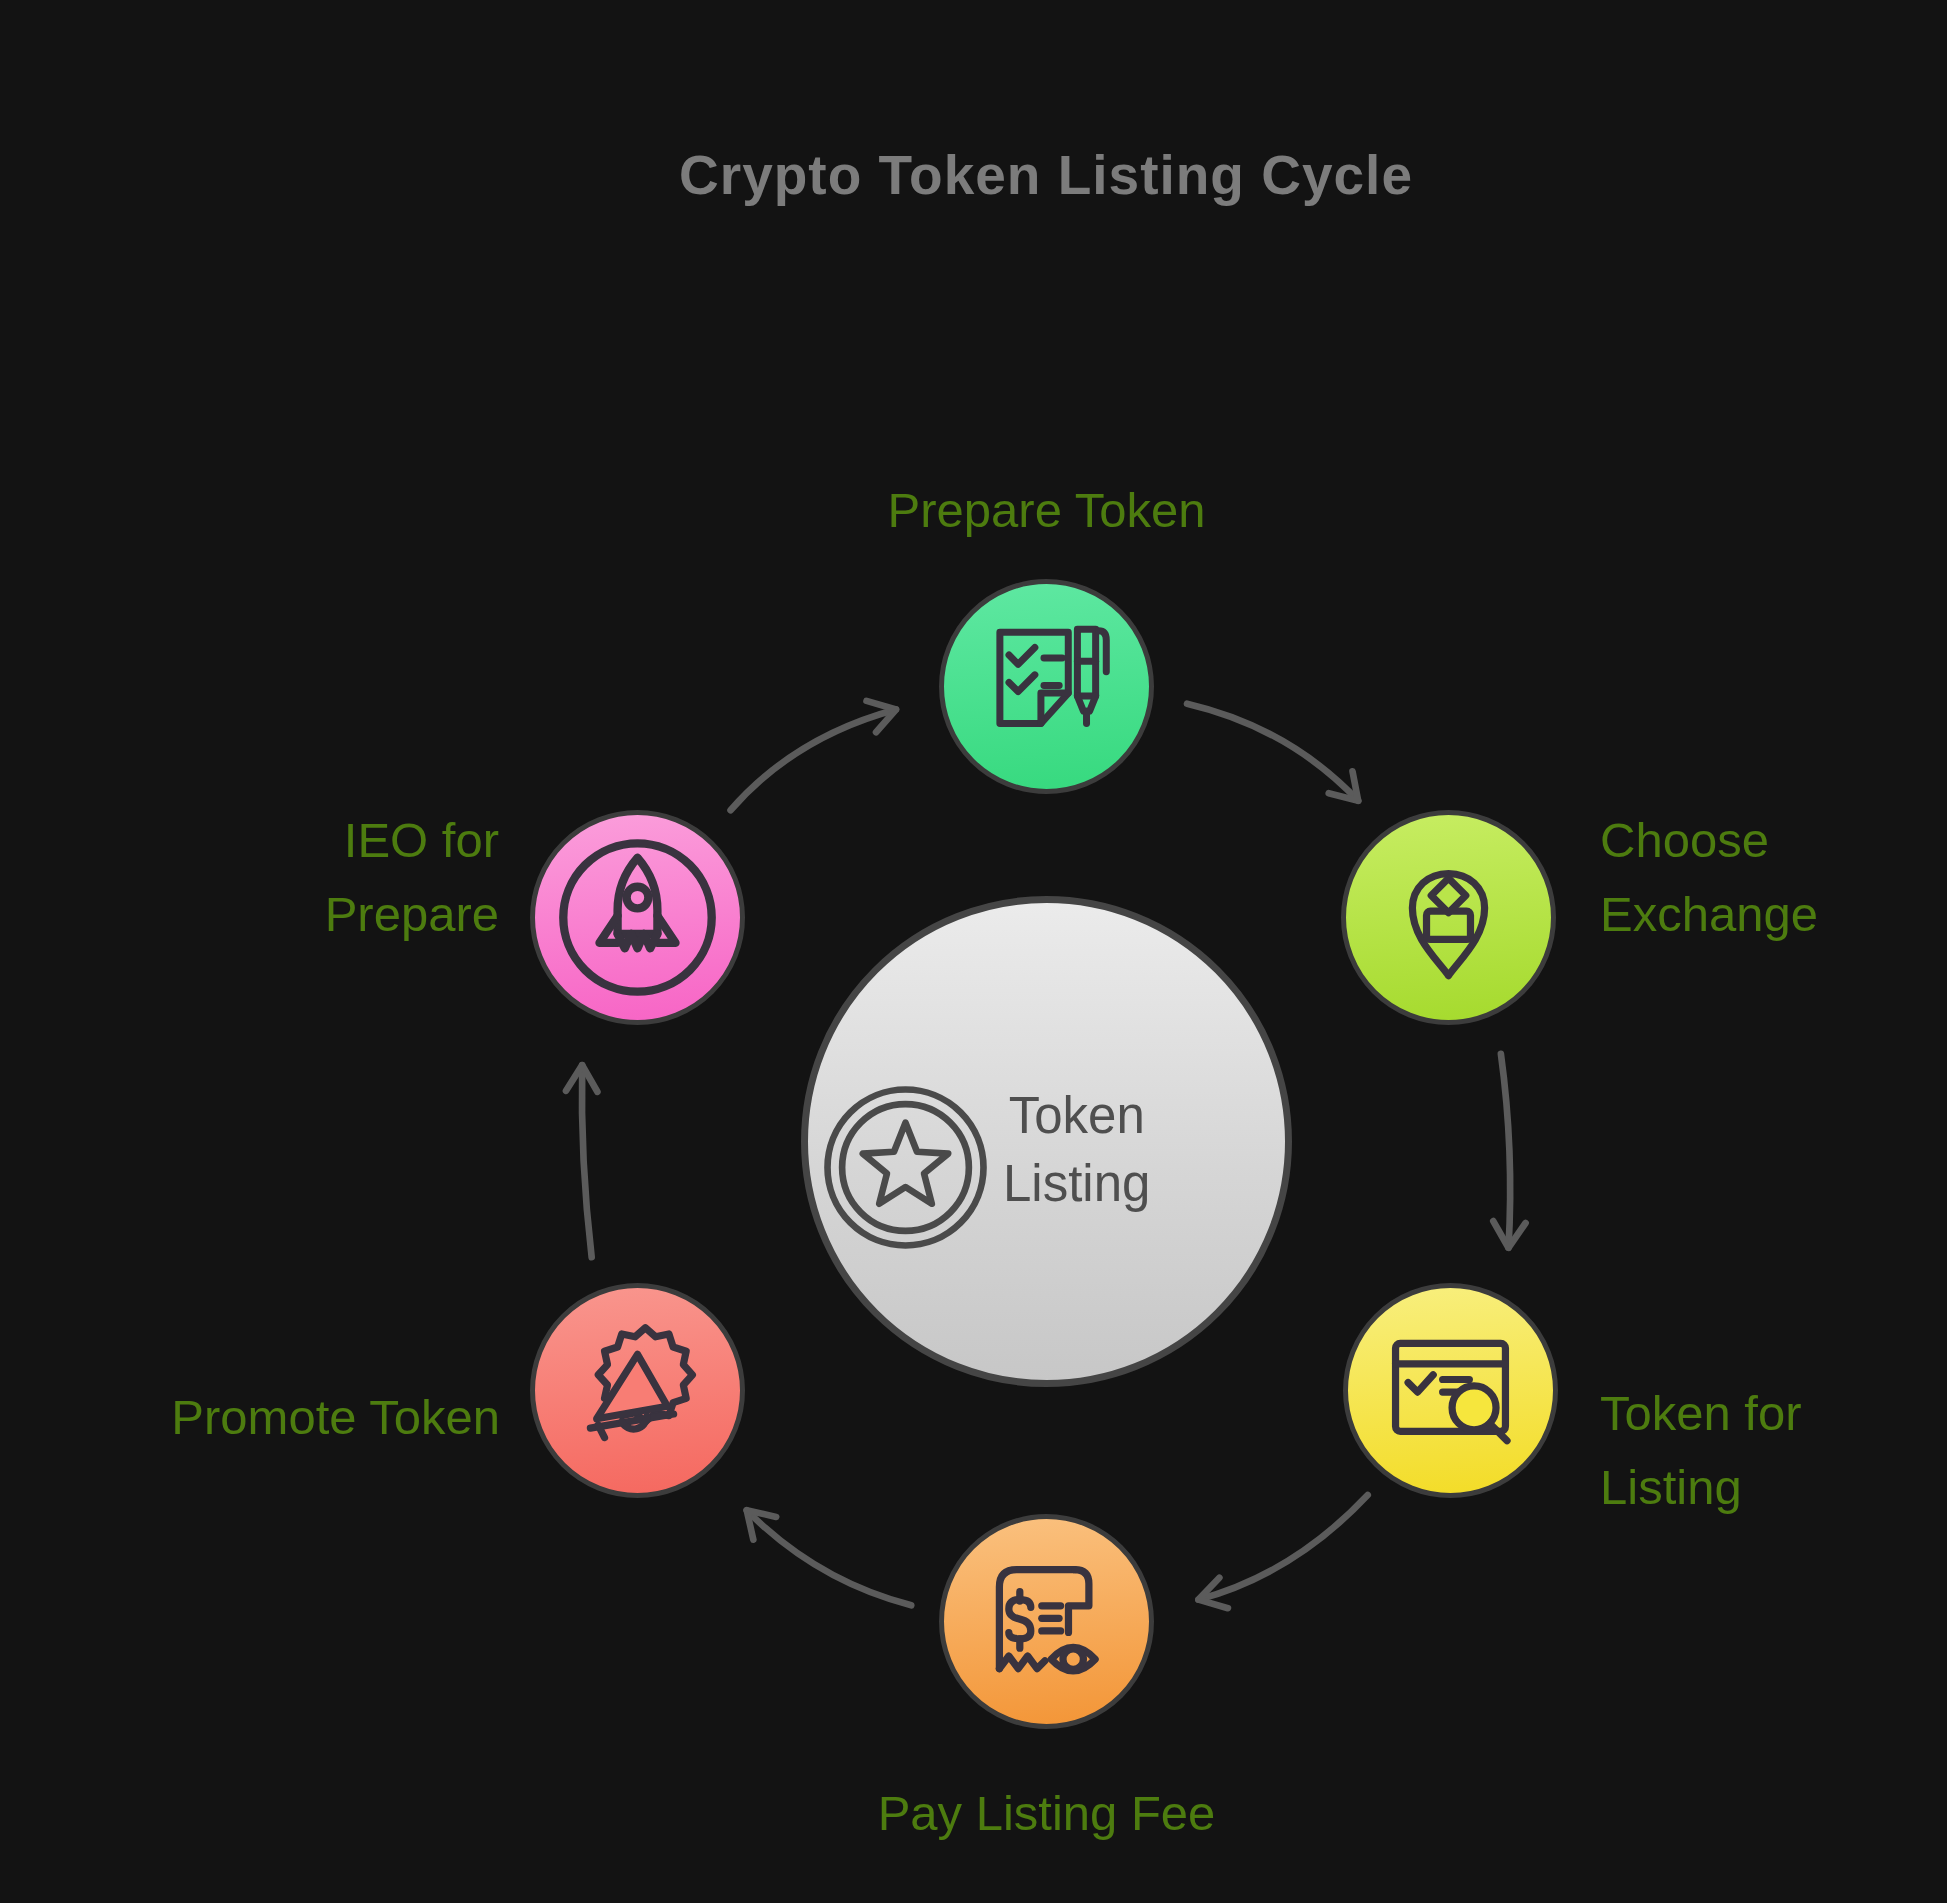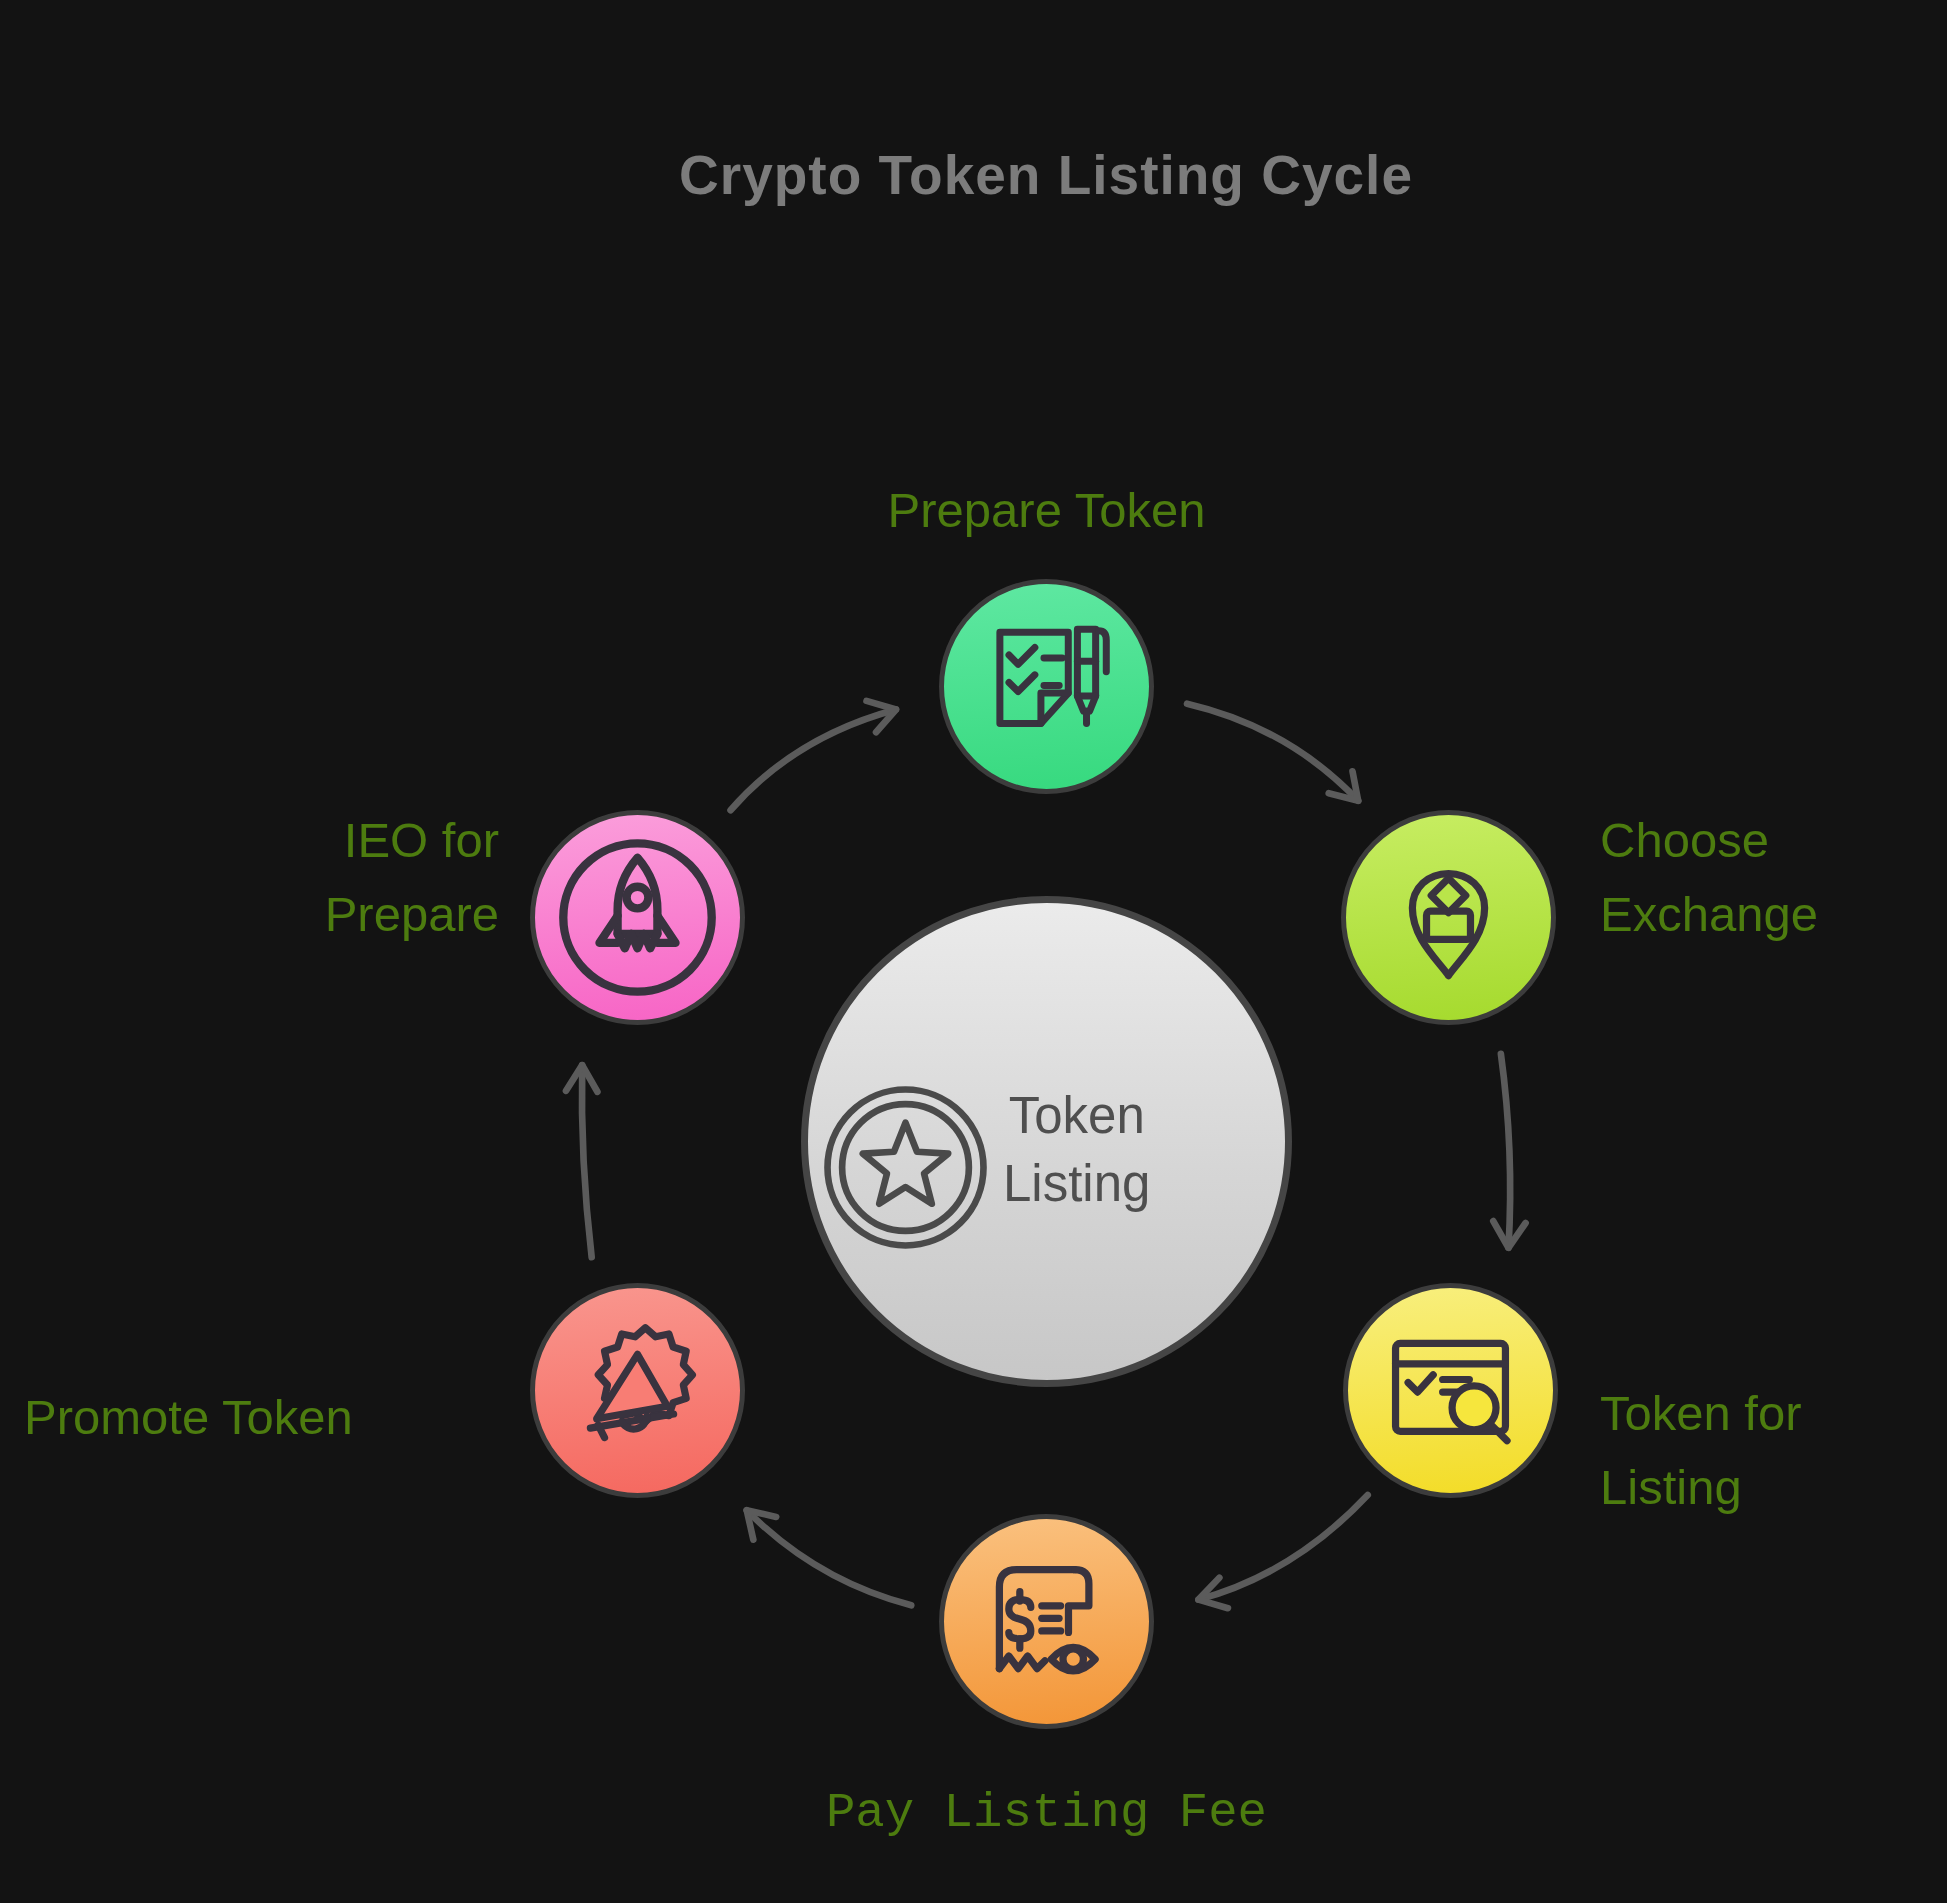--- a/index.html
+++ b/index.html
@@ -32,22 +32,22 @@
   .n-promote{left:530px;top:1283px;}
   .n-ieo{left:530px;top:810px;}
 
   .icon-stroke{fill:none;stroke:#39333f;stroke-width:4.6;stroke-linecap:round;stroke-linejoin:round;}
   .badge-stroke{fill:none;stroke:#4a4a4a;stroke-width:3.4;stroke-linecap:round;stroke-linejoin:round;}
 
   .label{position:absolute;font-size:49px;color:#4d7c0f;line-height:1.5;}
   .l-prepare{left:761px;top:474px;width:571px;text-align:center;}
   .l-choose{left:1600px;top:804px;width:285px;text-align:left;}
   .l-apply{left:1600px;top:1377px;width:285px;text-align:left;}
-  .l-pay{left:761px;top:1777px;width:571px;text-align:center;font-family:Liberation Mono, monospace;}
-  .l-promote{left:24px;top:1381px;width:476px;text-align:left;}
+  .l-pay{left:761px;top:1777px;width:571px;text-align:center;}
+  .l-promote{left:24px;top:1381px;width:476px;text-align:right;}
   .l-ieo{left:214px;top:804px;width:285px;text-align:right;}
 </style>
 </head>
 <body>
 
 <div class="stage">
 
   <div class="title">Crypto Token Listing Cycle</div>
 
   <svg class="arrows" viewBox="0 0 2048 2001">

